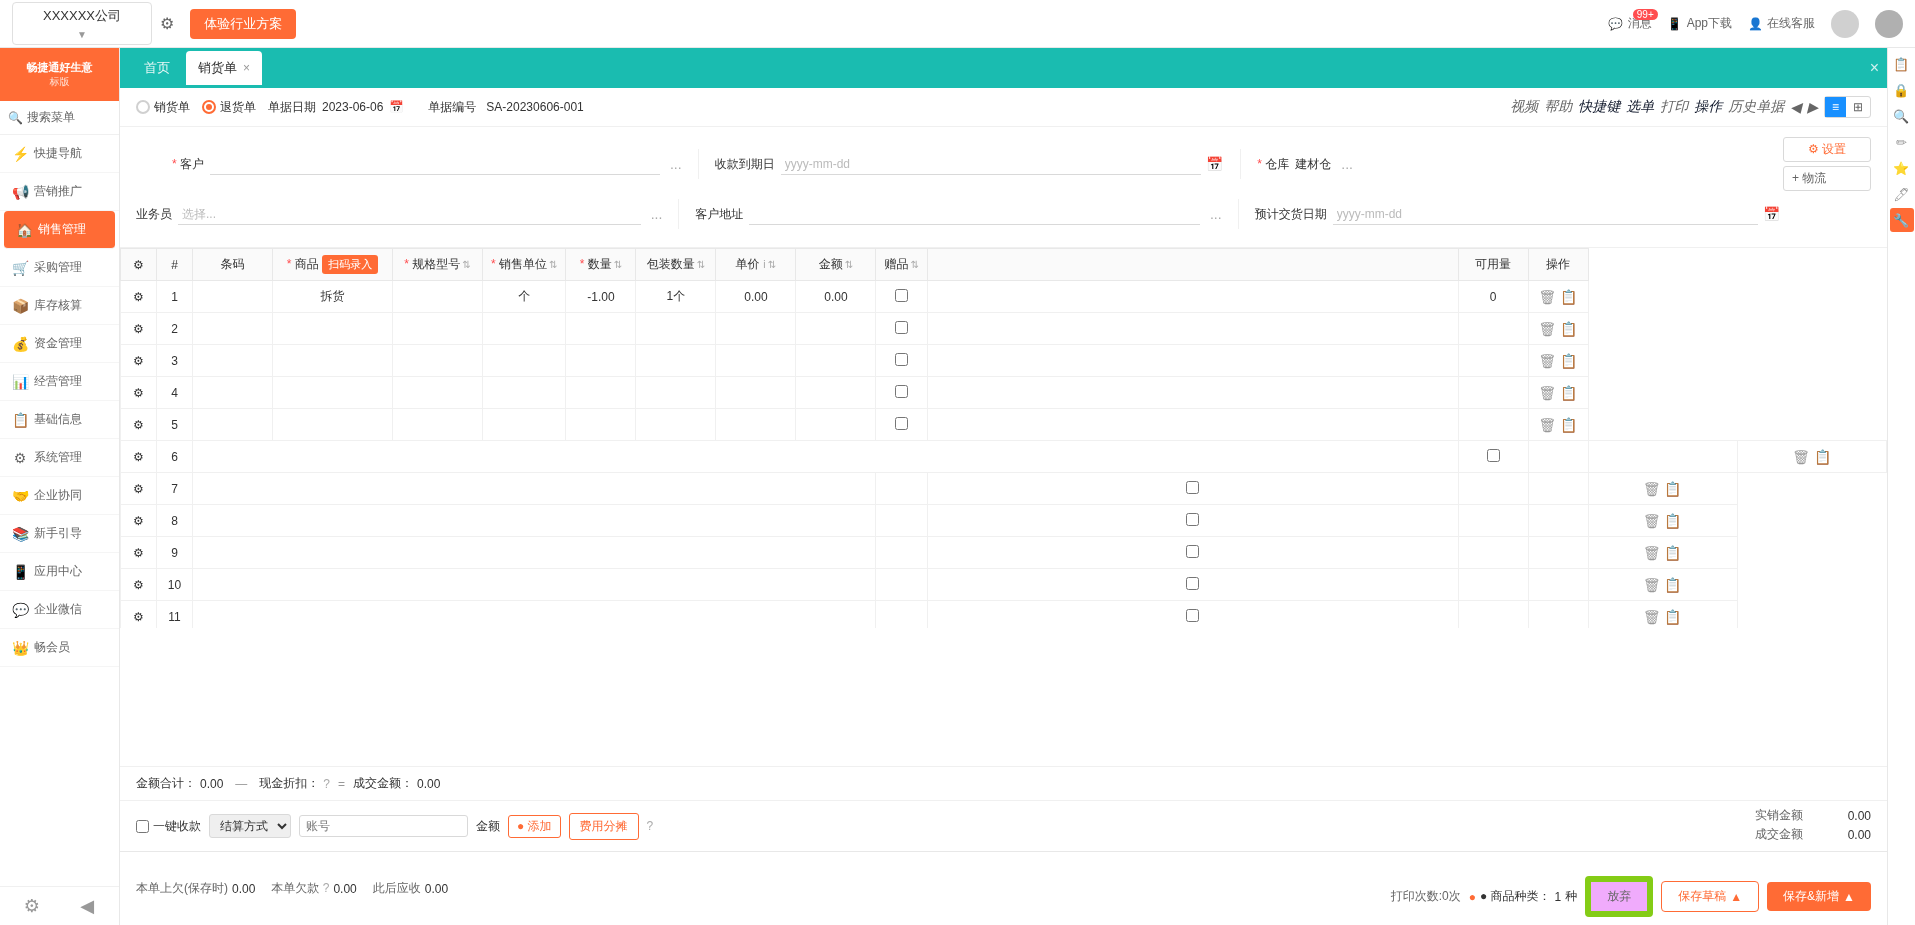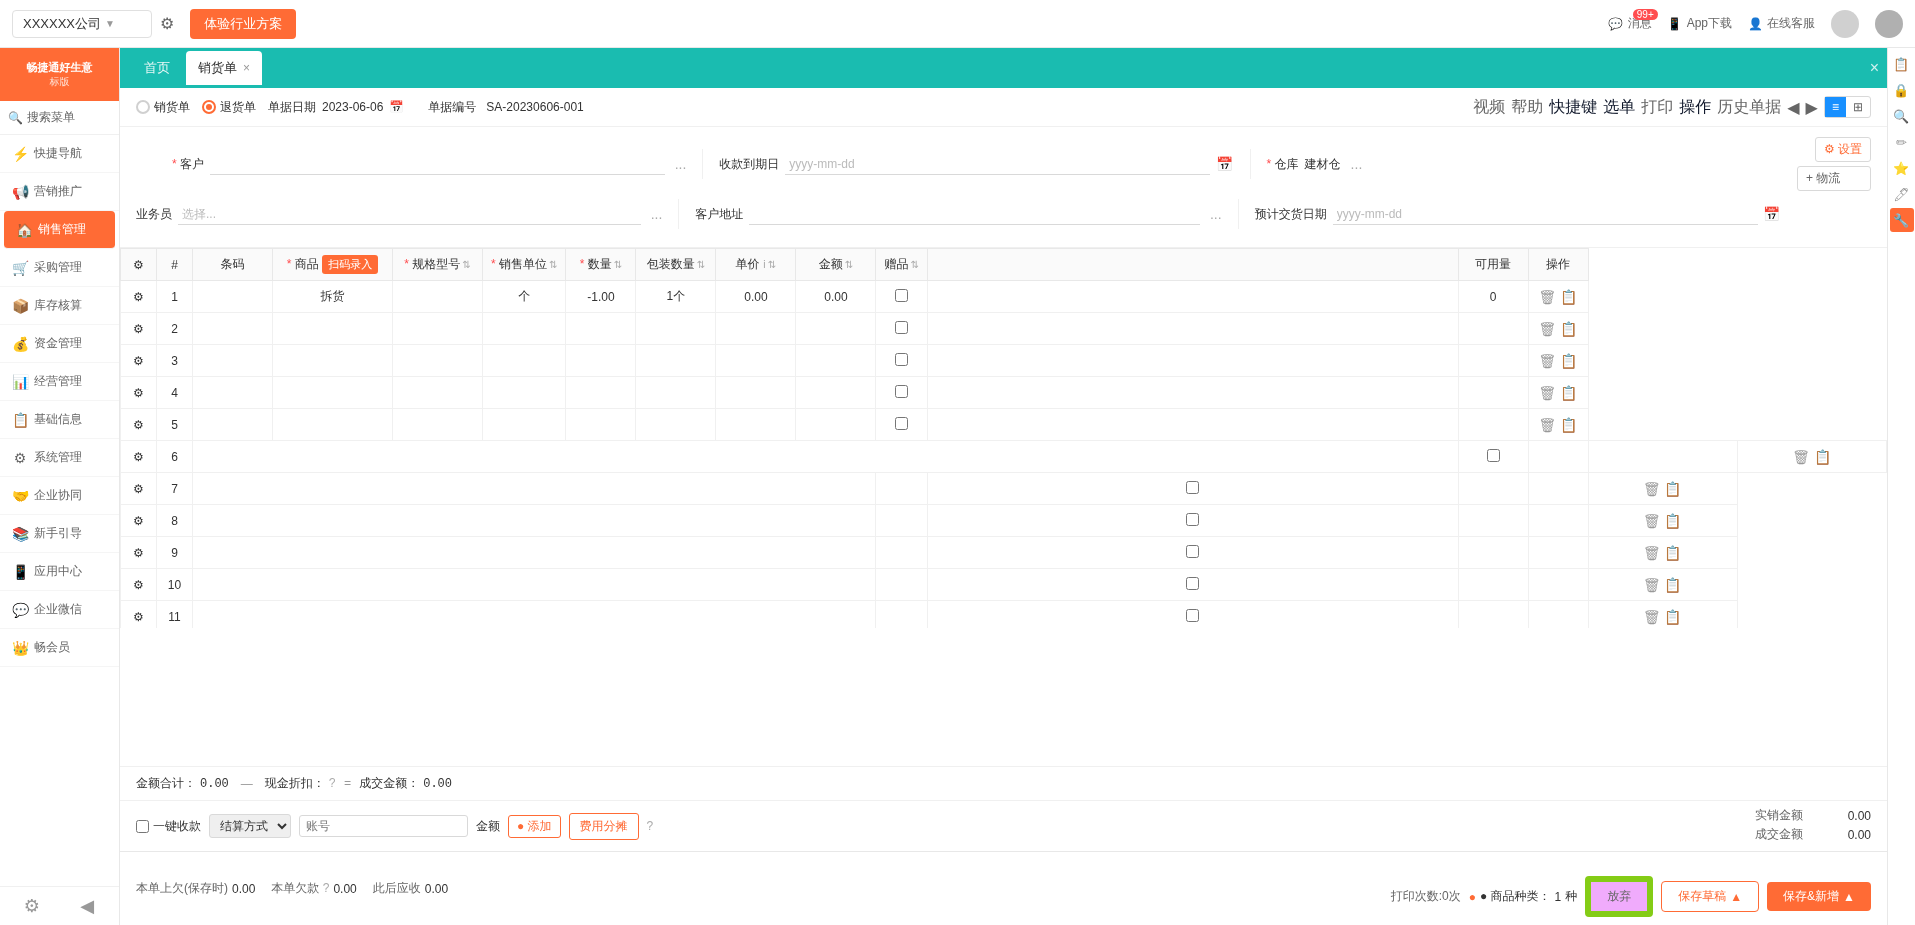--- a/index.html
+++ b/index.html
@@ -8,21 +8,21 @@
     
     .app-container { display: flex; flex-direction: column; height: 925px; width: 1915px; }
     .top-bar { display: flex; align-items: center; background: #fff; height: 48px; padding: 0 12px; border-bottom: 1px solid #e8e8e8; flex-shrink: 0; }
     .main-area { display: flex; flex: 1; overflow: hidden; }
     .sidebar { width: 120px; background: #fff; border-right: 1px solid #e8e8e8; display: flex; flex-direction: column; flex-shrink: 0; }
     .content { flex: 1; display: flex; flex-direction: column; overflow: hidden; }
     .tab-bar { background: #1abcb0; display: flex; align-items: center; height: 40px; padding: 0 8px; flex-shrink: 0; }
     .page-content { flex: 1; background: #f0f2f5; overflow-y: auto; padding: 0; display: flex; flex-direction: column; }
 
     
-    .company-selector { display: flex; align-items: center; gap: 4px; border: 1px solid #e0e0e0; border-radius: 4px; padding: 4px 10px; font-size: 13px; cursor: pointer; min-width: 140px; }
+    .company-selector { display: flex; align-items: center; gap: 4px; border: 1px solid #e0e0e0; border-radius: 4px; padding: 4px 10px; font-size: 13px; cursor: pointer; min-width: 140px; flex-direction: column; }
     .company-selector .arrow { color: #999; font-size: 10px; }
     .top-bar-settings { background: none; border: none; color: #666; font-size: 16px; margin: 0 8px; cursor: pointer; }
     .experience-btn { background: #ff6b35; color: #fff; border: none; border-radius: 4px; padding: 6px 14px; font-size: 13px; cursor: pointer; margin-left: 8px; }
     .top-bar-right { margin-left: auto; display: flex; align-items: center; gap: 16px; }
     .top-bar-right-item { display: flex; align-items: center; gap: 4px; cursor: pointer; color: #666; font-size: 12px; position: relative; }
     .badge { background: #ff4d4f; color: #fff; border-radius: 10px; font-size: 10px; padding: 0 4px; position: absolute; top: -6px; right: -6px; min-width: 16px; text-align: center; }
     .avatar { width: 28px; height: 28px; border-radius: 50%; background: #d0d0d0; }
 
     
     .sidebar-logo { padding: 12px 8px; display: flex; flex-direction: column; align-items: center; background: #ff6b35; color: #fff; }
@@ -43,39 +43,39 @@
     .tab-bar-close { margin-left: auto; color: rgba(255,255,255,0.8); cursor: pointer; font-size: 16px; }
     .form-top-bar { display: flex; align-items: center; padding: 8px 16px; background: #fff; border-bottom: 1px solid #f0f0f0; gap: 12px; flex-wrap: wrap; }
     .radio-group { display: flex; align-items: center; gap: 12px; }
     .radio-item { display: flex; align-items: center; gap: 4px; cursor: pointer; font-size: 12px; }
     .radio-dot { width: 14px; height: 14px; border-radius: 50%; border: 2px solid #d0d0d0; display: flex; align-items: center; justify-content: center; }
     .radio-dot.checked { border-color: #ff6b35; }
     .radio-dot.checked::after { content: ''; width: 6px; height: 6px; border-radius: 50%; background: #ff6b35; }
     .form-date-field { display: flex; align-items: center; gap: 6px; font-size: 12px; }
     .form-date-value { color: #333; font-weight: 500; }
     .top-right-btns { margin-left: auto; display: flex; align-items: center; gap: 6px; }
-    .top-btn { background: none; border: none; cursor: pointer; font-size: 16px; color: #666; display: flex; align-items: center; gap: 3px; }
+    .top-btn { background: none; border: none; cursor: pointer; font-size: 14px; color: #666; display: flex; align-items: center; gap: 3px; font-style: italic; }
     .top-btn.orange { color: #0f172a; }
     .view-toggle { display: flex; border: 1px solid #d9d9d9; border-radius: 3px; }
     .view-btn { padding: 3px 7px; cursor: pointer; color: #666; font-size: 12px; }
     .view-btn.active { background: #1890ff; color: #fff; }
 
     
     .fields-section { background: #fff; padding: 10px 16px; border-bottom: 1px solid #f0f0f0; }
     .fields-row { display: flex; align-items: center; gap: 0; margin-bottom: 8px; }
     .field-group { display: flex; align-items: center; flex: 1; gap: 6px; min-width: 0; }
     .field-label { color: #333; font-size: 12px; white-space: nowrap; min-width: fit-content; }
     .field-required { color: #ff4d4f; }
     .field-input { flex: 1; border: none; border-bottom: 1px solid #d9d9d9; padding: 3px 4px; font-size: 12px; color: #333; outline: none; min-width: 0; background: transparent; }
     .field-input::placeholder { color: #bbb; }
     .field-dots { color: #aaa; font-size: 14px; cursor: pointer; margin-left: 4px; }
     .field-divider { width: 1px; background: #f0f0f0; height: 30px; margin: 0 16px; flex-shrink: 0; }
     .field-calendar { color: #999; font-size: 14px; cursor: pointer; }
     .right-settings { display: flex; flex-direction: column; gap: 4px; margin-left: auto; padding-left: 16px; }
-    .settings-btn { background: #fff; border: 1px solid #d9d9d9; border-radius: 3px; padding: 3px 8px; font-size: 12px; cursor: pointer; color: #ff6b35; display: flex; align-items: center; gap: 3px; white-space: nowrap; margin-left: 18px; }
+    .settings-btn { background: #fff; border: 1px solid #d9d9d9; border-radius: 3px; padding: 3px 24px; font-size: 12px; cursor: pointer; color: #ff6b35; display: flex; align-items: center; gap: 3px; white-space: nowrap; }
     .logistics-btn { background: #fff; border: 1px solid #d9d9d9; border-radius: 3px; padding: 3px 8px; font-size: 12px; cursor: pointer; color: #666; display: flex; align-items: center; gap: 3px; white-space: nowrap; }
 
     
     .table-container { flex: 1; background: #fff; overflow: hidden; position: relative; }
     .data-table { width: 100%; border-collapse: collapse; font-size: 12px; }
     .data-table th { background: #fafafa; border: 1px solid #e8e8e8; padding: 6px 8px; font-weight: normal; color: #333; text-align: center; white-space: nowrap; position: sticky; top: 0; z-index: 1; }
     .data-table td { border: 1px solid #f0f0f0; padding: 5px 8px; text-align: center; color: #333; height: 32px; }
     .col-settings { width: 36px; }
     .col-num { width: 36px; }
     .col-barcode { width: 80px; }
@@ -93,21 +93,21 @@
     .scan-btn { background: #ff6b35; color: #fff; border: none; border-radius: 3px; padding: 2px 6px; font-size: 11px; cursor: pointer; }
     .th-required { color: #ff4d4f; }
     .sort-icon { color: #aaa; font-size: 10px; margin-left: 2px; }
     .red-text { color: #ff4d4f; }
     .row-ops { display: flex; gap: 4px; justify-content: center; }
     .op-icon { color: #999; cursor: pointer; font-size: 14px; }
     .info-icon { color: #aaa; font-size: 11px; cursor: pointer; }
 
     
     .bottom-summary { background: #fff; border-top: 1px solid #f0f0f0; padding: 8px 16px; display: flex; align-items: center; gap: 12px; flex-wrap: wrap; font-size: 12px; }
-    .summary-item { display: flex; align-items: center; gap: 4px; font-family: Liberation Mono, monospace; }
+    .summary-item { display: flex; align-items: center; gap: 4px; }
     .summary-value { color: #333; font-weight: 500; }
     .dash-icon { color: #999; }
     .equals-icon { color: #999; }
     .deal-value { color: #333; font-weight: 500; }
 
     
     .payment-row { background: #fff; border-top: 1px solid #f0f0f0; padding: 6px 16px; display: flex; align-items: center; gap: 8px; font-size: 12px; }
     .checkbox-item { display: flex; align-items: center; gap: 4px; cursor: pointer; }
     .method-select { border: 1px solid #d9d9d9; border-radius: 3px; padding: 3px 6px; font-size: 12px; color: #333; }
     .account-input { border: 1px solid #d9d9d9; border-radius: 3px; padding: 3px 6px; font-size: 12px; min-width: 80px; }

